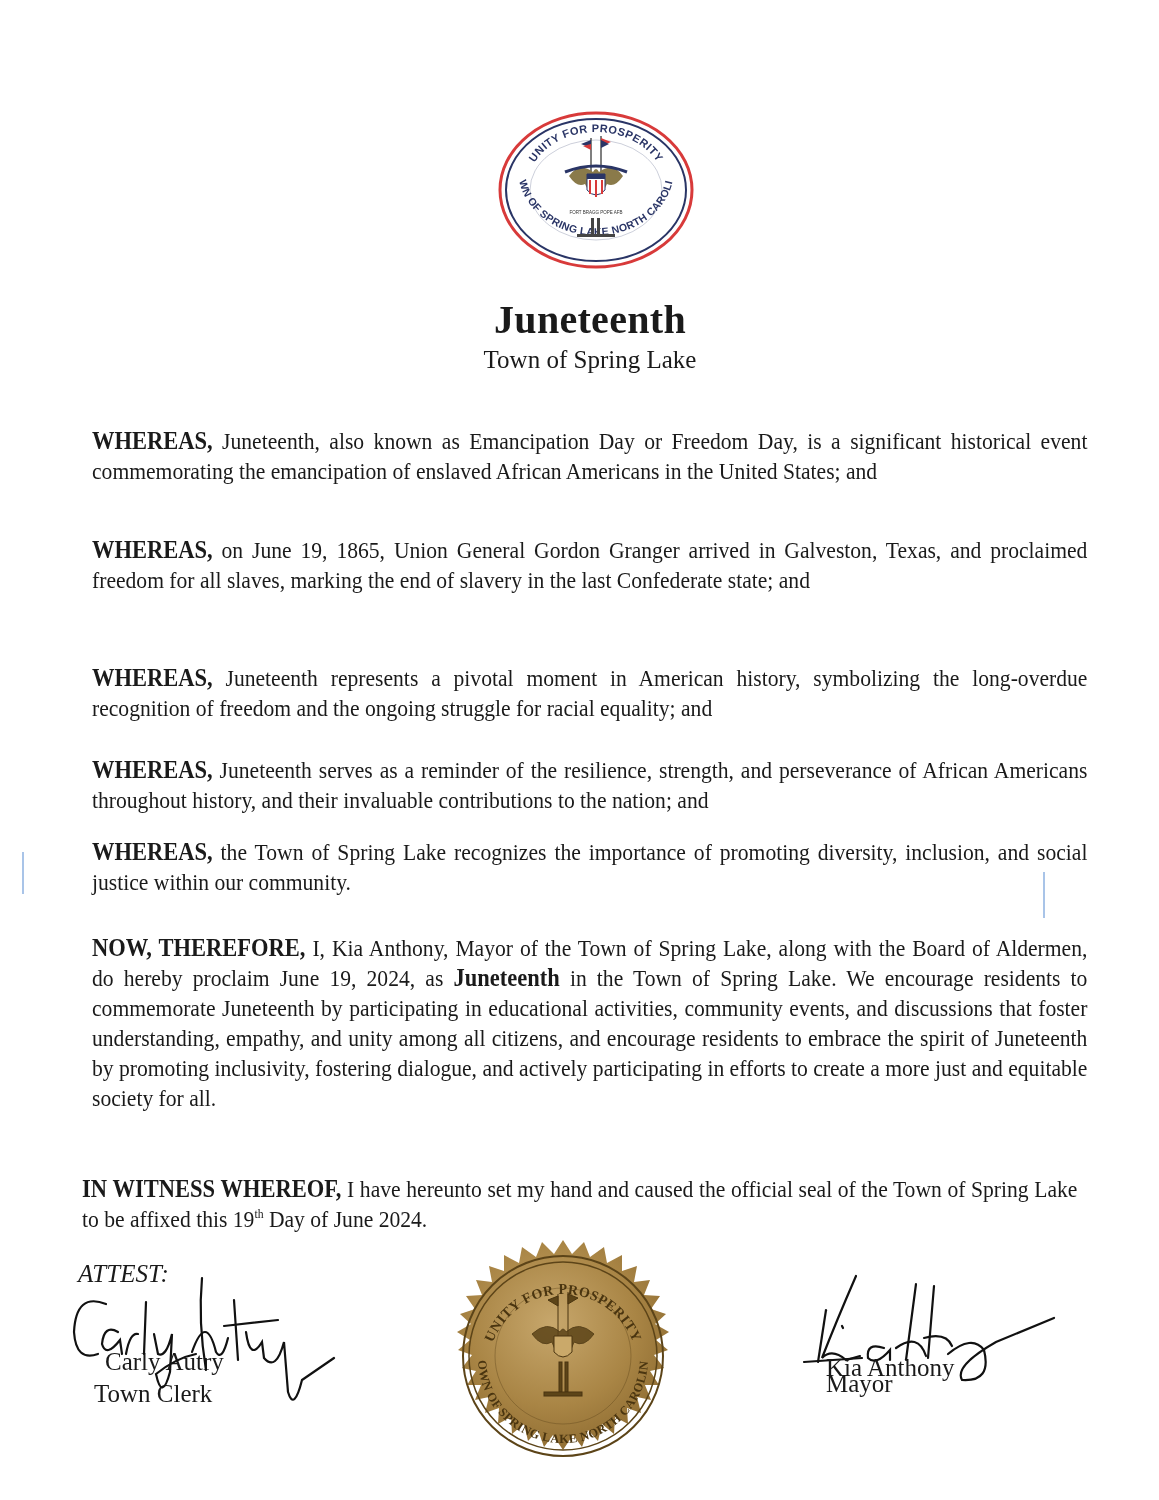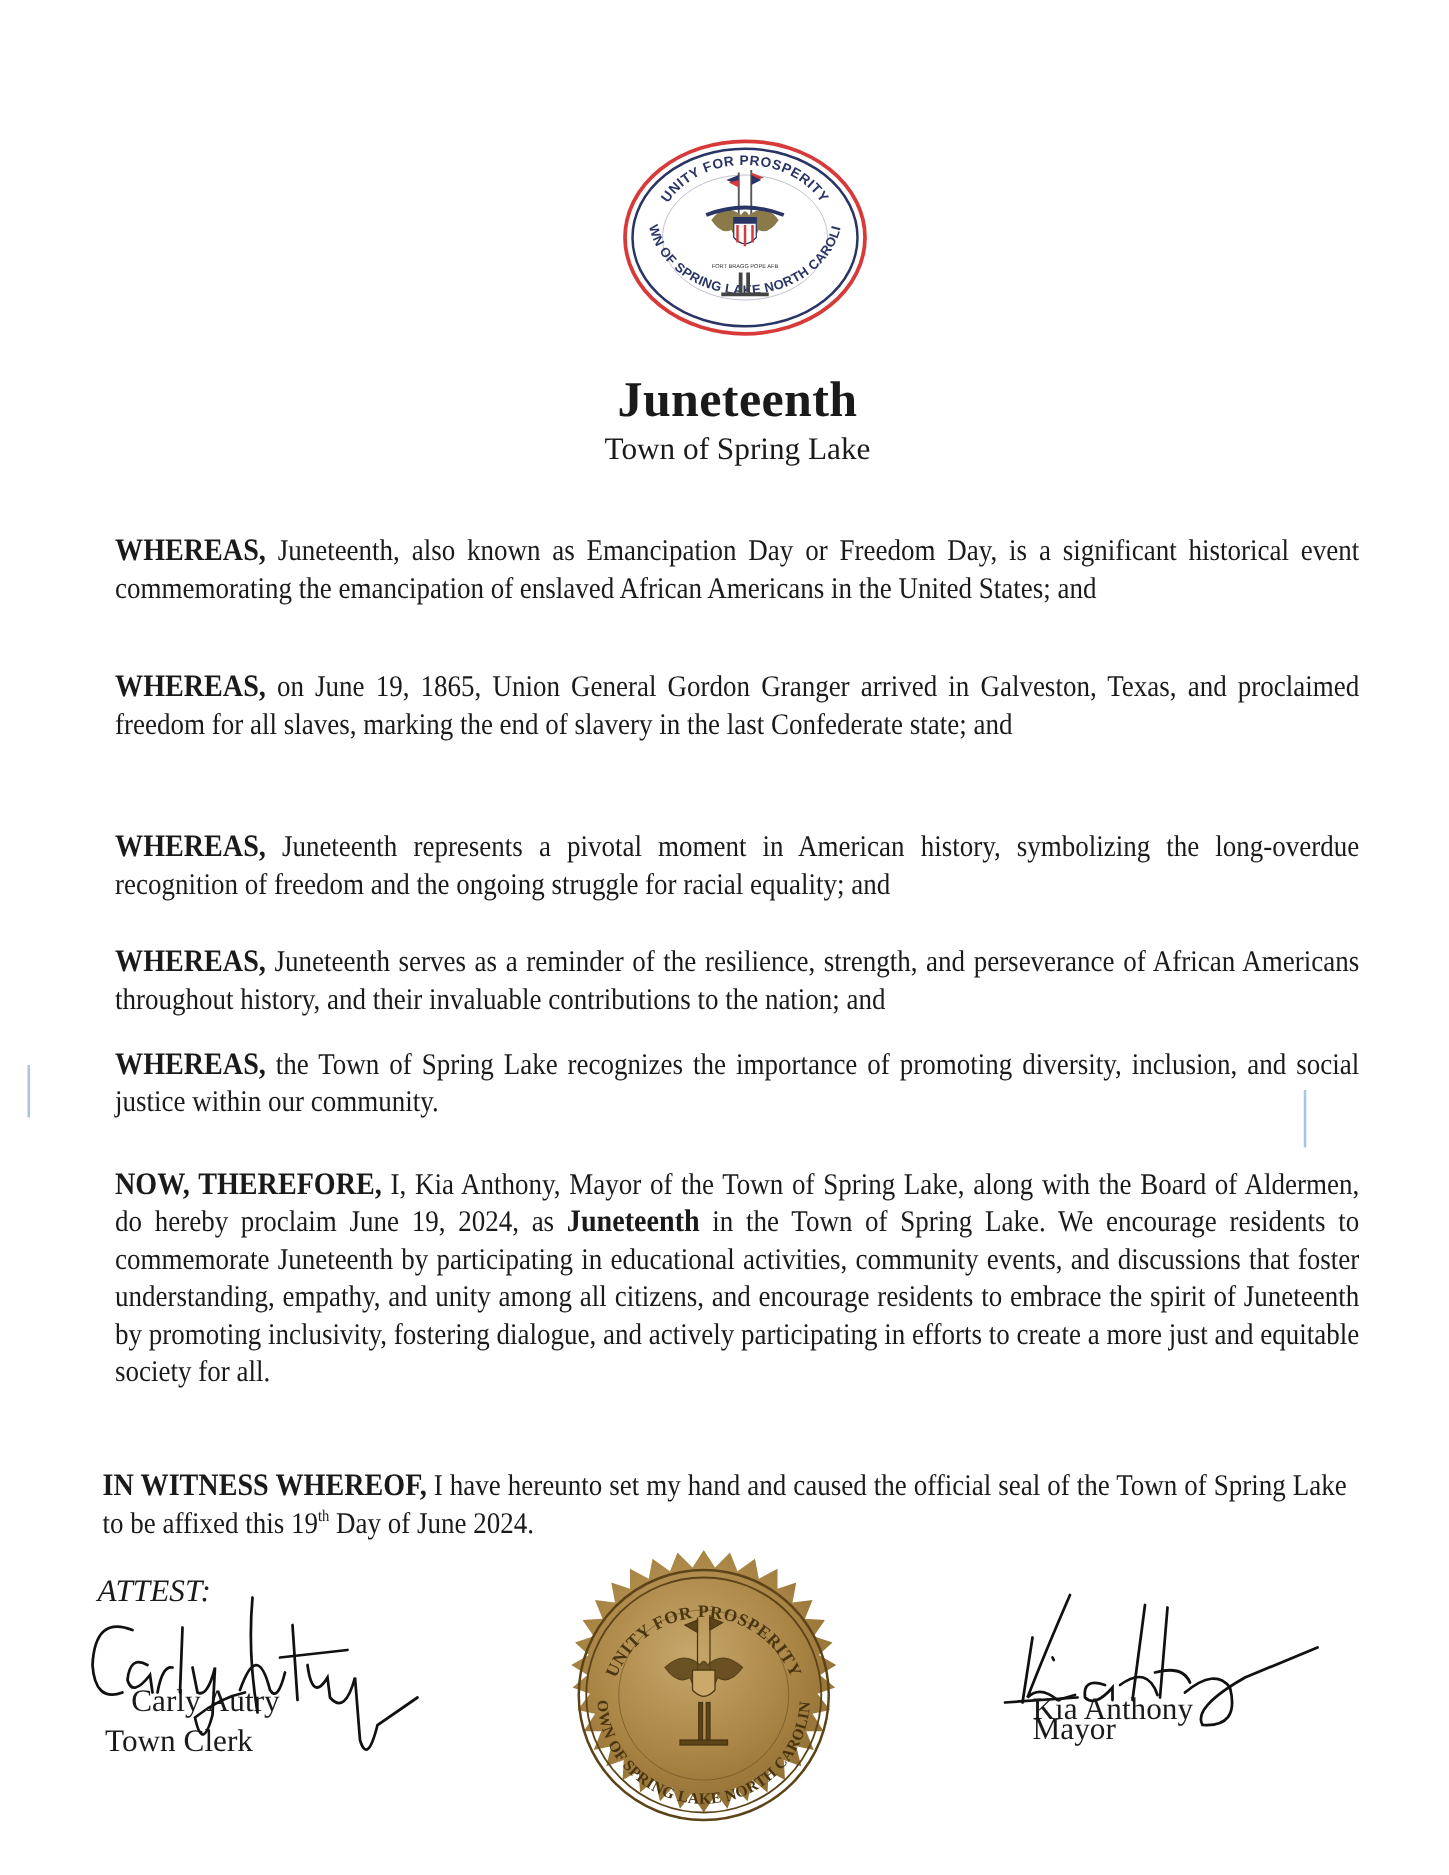--- a/index.html
+++ b/index.html
@@ -22,21 +22,21 @@
     position: absolute; left: 92px; width: 996px;
     font-size: 24px; line-height: 30px; text-align: justify;
     transform: scaleX(0.9); transform-origin: left top;
     width: 1106px;
   }
   .para b { font-size: 25px; }
   .para .sup { font-size: 13px; vertical-align: super; line-height: 0; }
   .attest-block { position: absolute; left: 78px; top: 1258px; font-size: 25px; line-height: 31px; }
   .attest-label { position: absolute; left: 0; top: 0; font-style: italic; }
   .clerk-name { position: absolute; left: 4px; top: 88px; white-space: nowrap; margin-left: 23px; }
-  .clerk-title { position: absolute; left: 6px; top: 120px; white-space: nowrap; }
+  .clerk-title { position: absolute; left: 16px; top: 120px; white-space: nowrap; }
   .sig { position: absolute; }
   .mayor-block { position: absolute; left: 826px; top: 1352px; font-size: 25px; line-height: 31px; }
   .mayor-name { position: absolute; left: 0; top: 0; white-space: nowrap; text-align: right; }
   .mayor-title { position: absolute; left: 0; top: 16px; white-space: nowrap; }
   .gold-seal { position: absolute; left: 432px; top: 1238px; width: 262px; height: 262px; }
   .scan-mark { position: absolute; background: #a9c4e8; width: 2px; }
 </style>
 </head>
 <body>
 

